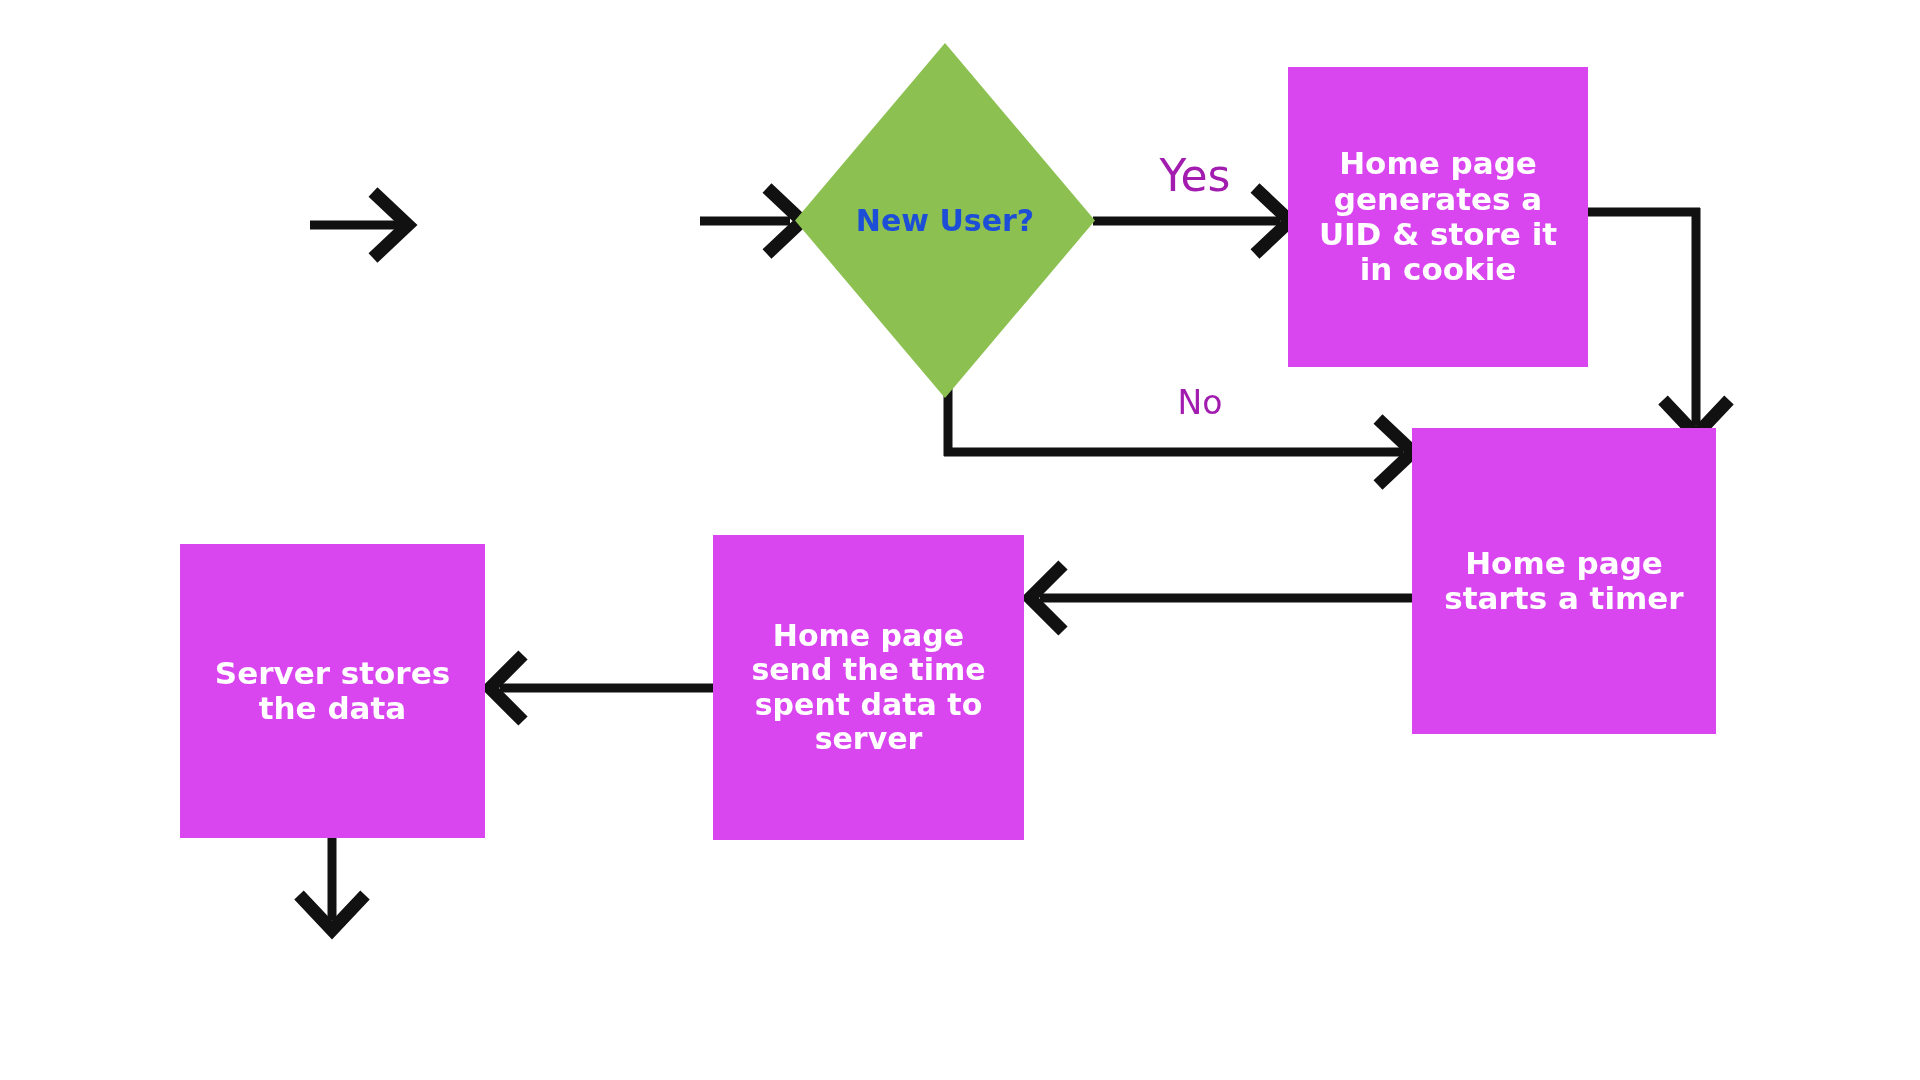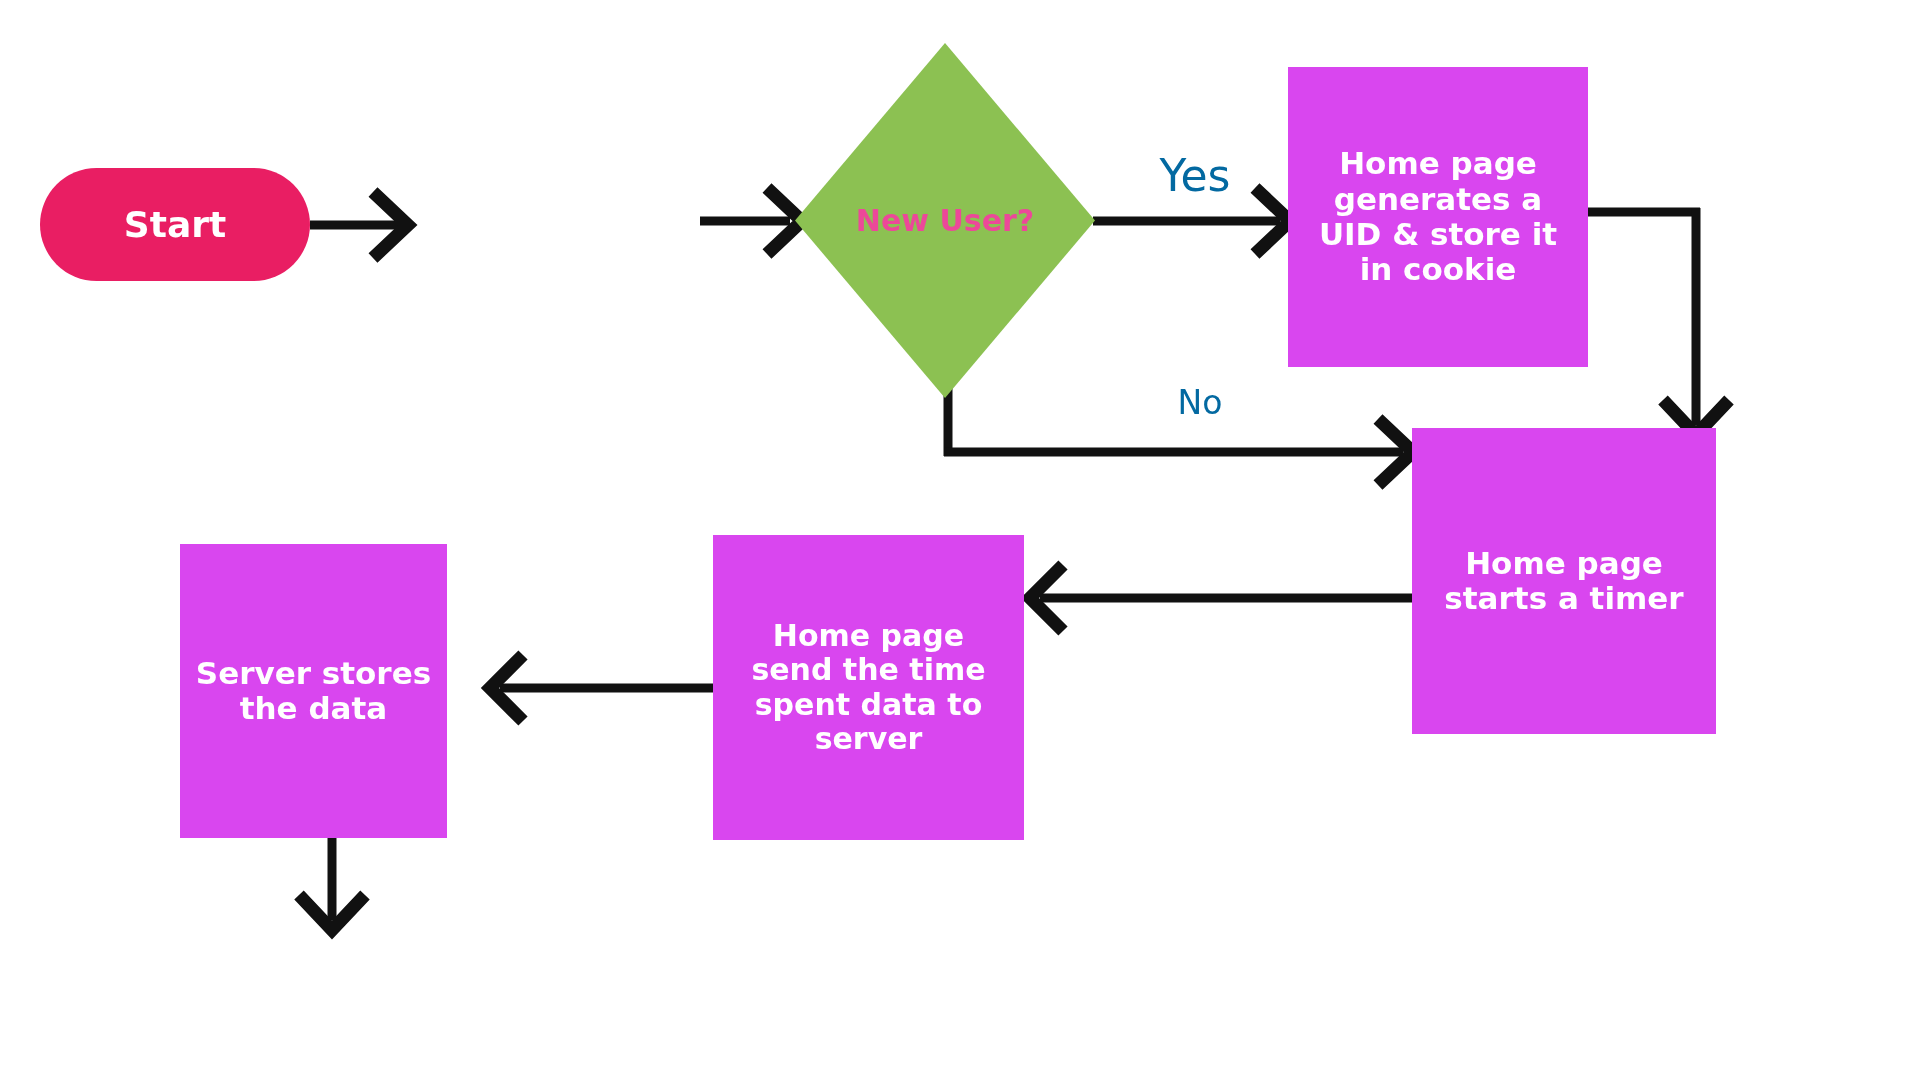--- a/index.html
+++ b/index.html
@@ -36,21 +36,21 @@
     background: #E91E63;
     border-radius: 999px;
   }
   .node .label {
     display: block;
     padding: 0 6px;
     white-space: pre-line;
   }
   .edge-label {
     position: absolute;
-    color: #0369a1;
+    color: #a21caf;
     font-weight: normal;
     line-height: 1.18;
     text-align: center;
     white-space: pre-line;
   }
   svg.wires {
     position: absolute;
     left: 0;
     top: 0;
     width: 1920px;
@@ -73,21 +73,21 @@
   }
   .diamond-wrap {
     position: absolute;
     display: flex;
     align-items: center;
     justify-content: center;
   }
   .diamond-wrap .label {
     position: relative;
     z-index: 2;
-    color: #ec4899;
+    color: #1d4ed8;
     font-weight: bold;
     text-align: center;
   }
 </style>
 </head>
 <body>
 
 <div id="canvas">
 
   <svg class="wires" viewBox="0 0 1920 1080">
@@ -135,23 +135,20 @@
       <polyline class="hd" points="523,655 490,688 523,721"></polyline>
     </g>
 
     
     <g>
       <line class="ln" x1="332" y1="838" x2="332" y2="920"></line>
       <polyline class="hd" points="299,895 332,930 365,895"></polyline>
     </g>
   </svg>
 
-  <div class="node terminator" style="left:40px; top:168px; width:270px; height:113px; font-size:36px;">
-    <span class="label">Start</span>
-  </div>
 
 
   <div class="diamond-wrap" style="left:795px; top:43px; width:300px; height:355px;">
     <svg style="position:absolute; left:0; top:0; width:300px; height:355px;" viewBox="0 0 300 355">
       <polygon points="150,0 300,177.5 150,355 0,177.5" fill="#8CC152"></polygon>
     </svg>
     <span class="label" style="font-size:30px;">New User?</span>
   </div>
 
   <div class="node process" style="left:1288px; top:67px; width:300px; height:300px; font-size:31px;">
@@ -166,21 +163,21 @@
 starts a timer</span>
   </div>
 
   <div class="node process" style="left:713px; top:535px; width:311px; height:305px; font-size:30px;">
     <span class="label">Home page
 send the time
 spent data to
 server</span>
   </div>
 
-  <div class="node process" style="left:180px; top:544px; width:267px; height:294px; font-size:31px;">
+  <div class="node process" style="left:180px; top:544px; width:305px; height:294px; font-size:31px;">
     <span class="label">Server stores
 the data</span>
   </div>
 
 
   <div class="edge-label" style="left:1140px; top:150px; width:110px; font-size:44px;">Yes</div>
 
   <div class="edge-label" style="left:1145px; top:384px; width:110px; font-size:33px;">No</div>
 
 

